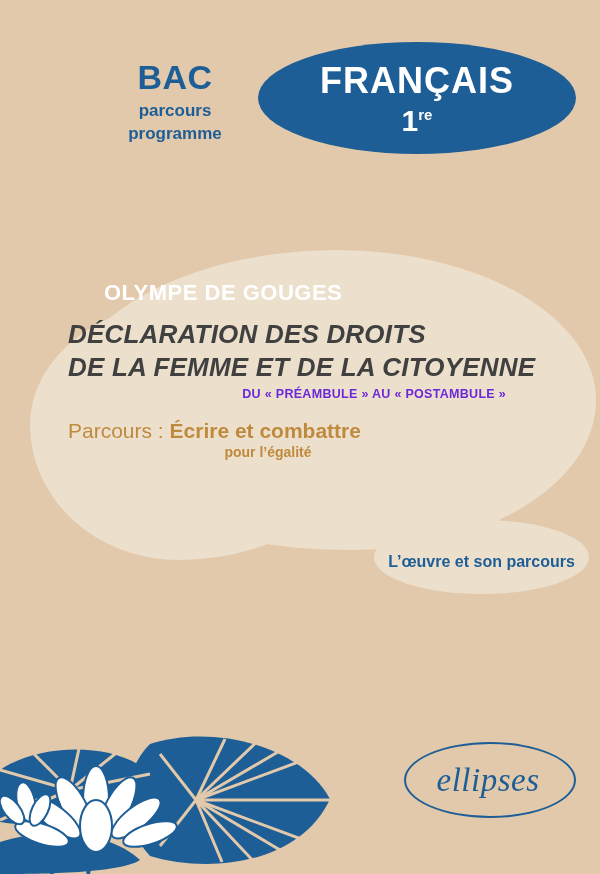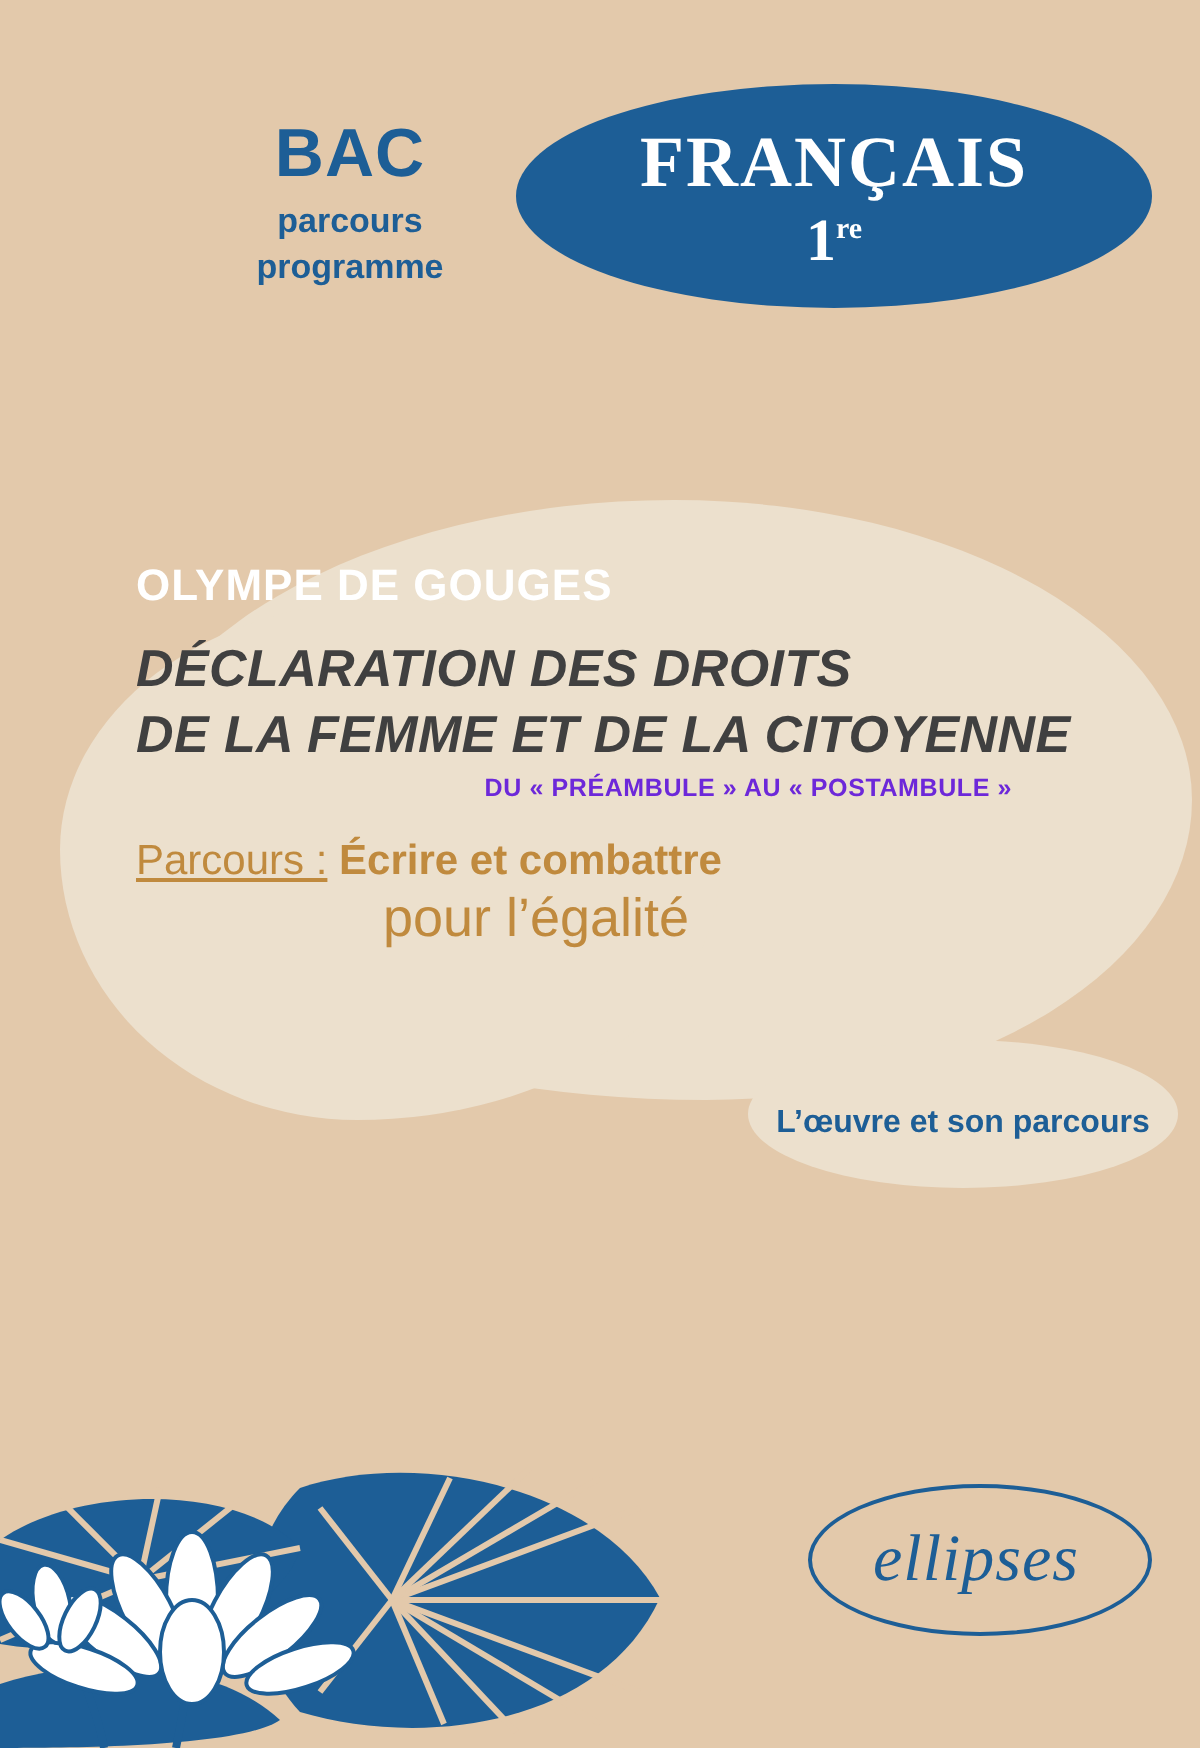--- a/index.html
+++ b/index.html
@@ -59,21 +59,20 @@
     border-radius: 50% / 50%;
   }
   .francais-text {
     position: absolute;
     left: 258px;
     top: 42px;
     width: 318px;
     height: 112px;
     color: #ffffff;
     text-align: center;
-    font-family: Liberation Serif, serif;
   }
   .francais-word {
     position: absolute;
     left: 0;
     top: 18px;
     width: 100%;
     font-size: 36px;
     font-weight: bold;
     letter-spacing: 1px;
   }
@@ -113,20 +112,21 @@
     left: 68px;
     top: 280px;
     width: 470px;
   }
   .author {
     color: #ffffff;
     font-size: 22px;
     font-weight: bold;
     letter-spacing: 0.5px;
     margin-bottom: 12px;
+    margin-left: 36px;
   }
   .work-title {
     color: #404040;
     font-size: 26px;
     font-weight: bold;
     font-style: italic;
     line-height: 1.25;
     letter-spacing: 0.2px;
   }
   .work-subtitle {
@@ -141,28 +141,27 @@
   .parcours {
     margin-top: 16px;
     color: #c08a3e;
     font-size: 21px;
     font-weight: bold;
     line-height: 1.3;
   }
   .parcours .p-label {
     color: #c08a3e;
     font-weight: normal;
-    text-decoration: underline;
   }
   .parcours-line2 {
     text-align: center;
     width: 400px;
     color: #c08a3e;
-    font-size: 27px;
-    font-weight: normal;
+    font-size: 14px;
+    font-weight: bold;
   }
 
   
   .oeuvre-pill {
     position: absolute;
     left: 374px;
     top: 520px;
     width: 215px;
     height: 74px;
     background: #ece0cd;

